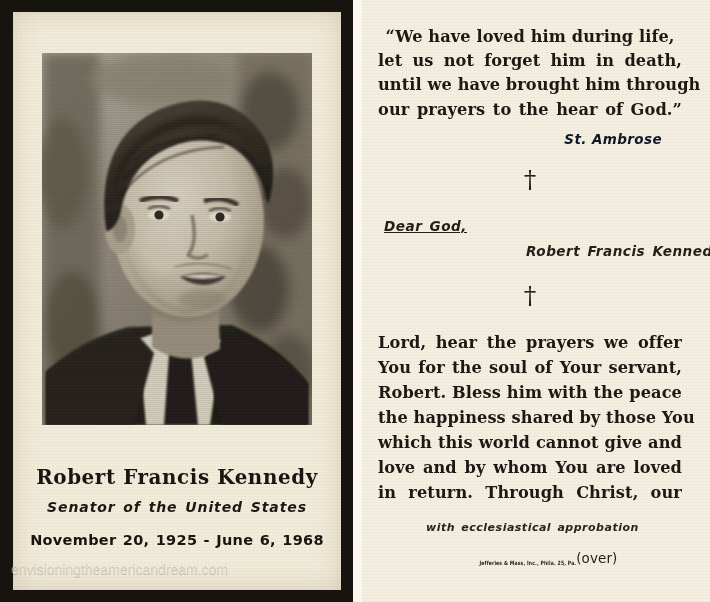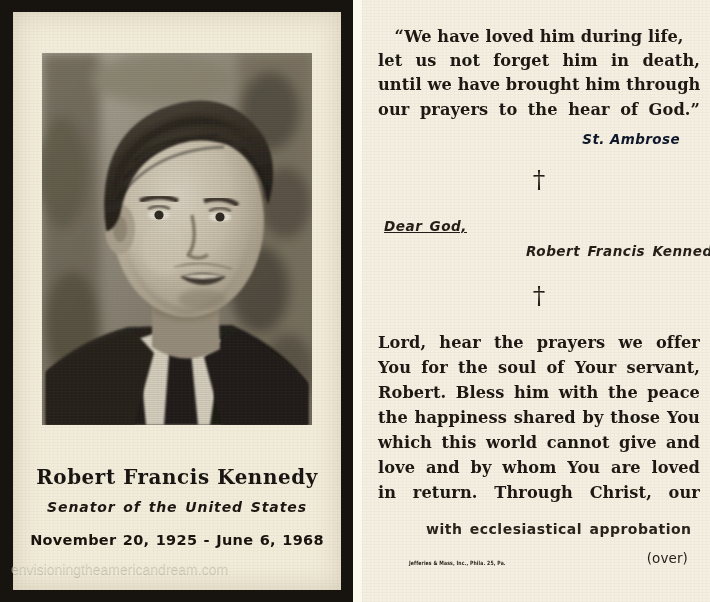--- a/index.html
+++ b/index.html
@@ -72,21 +72,21 @@
   #right-panel{
     position:absolute;left:362px;top:0;width:348px;height:602px;
     background:#f4efe1;overflow:hidden;color:#211c17;
   }
   #right-panel::after{
     content:"";position:absolute;inset:0;pointer-events:none;
     background:
       repeating-linear-gradient(0deg,rgba(120,105,80,.040) 0 1px,rgba(255,255,255,0) 1px 3px),
       repeating-linear-gradient(90deg,rgba(120,105,80,.030) 0 1px,rgba(255,255,255,0) 1px 4px);
   }
-  #right-inner{position:relative;z-index:2;padding:25px 10px 0 16px;}
+  #right-inner{position:relative;z-index:2;padding:25px 28px 0 16px;}
 
   .quote-line{
     font-family:"DejaVu Serif",serif;
     font-weight:700;font-size:16.2px;line-height:24.2px;
     letter-spacing:.1px;color:#1d1813;white-space:nowrap;
   }
   .q-c{text-align:center;}
   .q-j{text-align:justify;text-align-last:justify;}
   #quote-attrib{
     margin-top:9px;text-align:right;padding-right:20px;
@@ -114,26 +114,26 @@
   .body-line{
     font-family:"DejaVu Serif",serif;
     font-weight:700;font-size:16.2px;line-height:25.1px;letter-spacing:.1px;
     color:#1d1813;white-space:nowrap;
   }
   .b-j{text-align:justify;text-align-last:justify;}
   .b-l{text-align:left;}
   #approbation{
     margin-top:16px;padding-left:48px;
     font-family:"DejaVu Sans",sans-serif;
-    font-weight:700;font-size:14px;letter-spacing:.5px;
+    font-style:italic;font-weight:700;font-size:11px;letter-spacing:.5px;
     word-spacing:2px;color:#2a231c;
   }
   #footer-row{
     position:absolute;left:0;right:0;bottom:36px;z-index:3;
-    display:flex;align-items:flex-end;justify-content:space-between;
+    display:flex;align-items:flex-end;justify-content:center;
     padding:0 22px 0 8px;
     margin-left:39px;
   }
   #imprint{
     font-family:"DejaVu Sans",sans-serif;
     font-weight:700;font-size:4.6px;letter-spacing:.12px;color:#2b241c;
     transform:scaleY(1.25);transform-origin:left bottom;white-space:nowrap;
   }
   #over-label{
     font-family:"DejaVu Sans",sans-serif;

